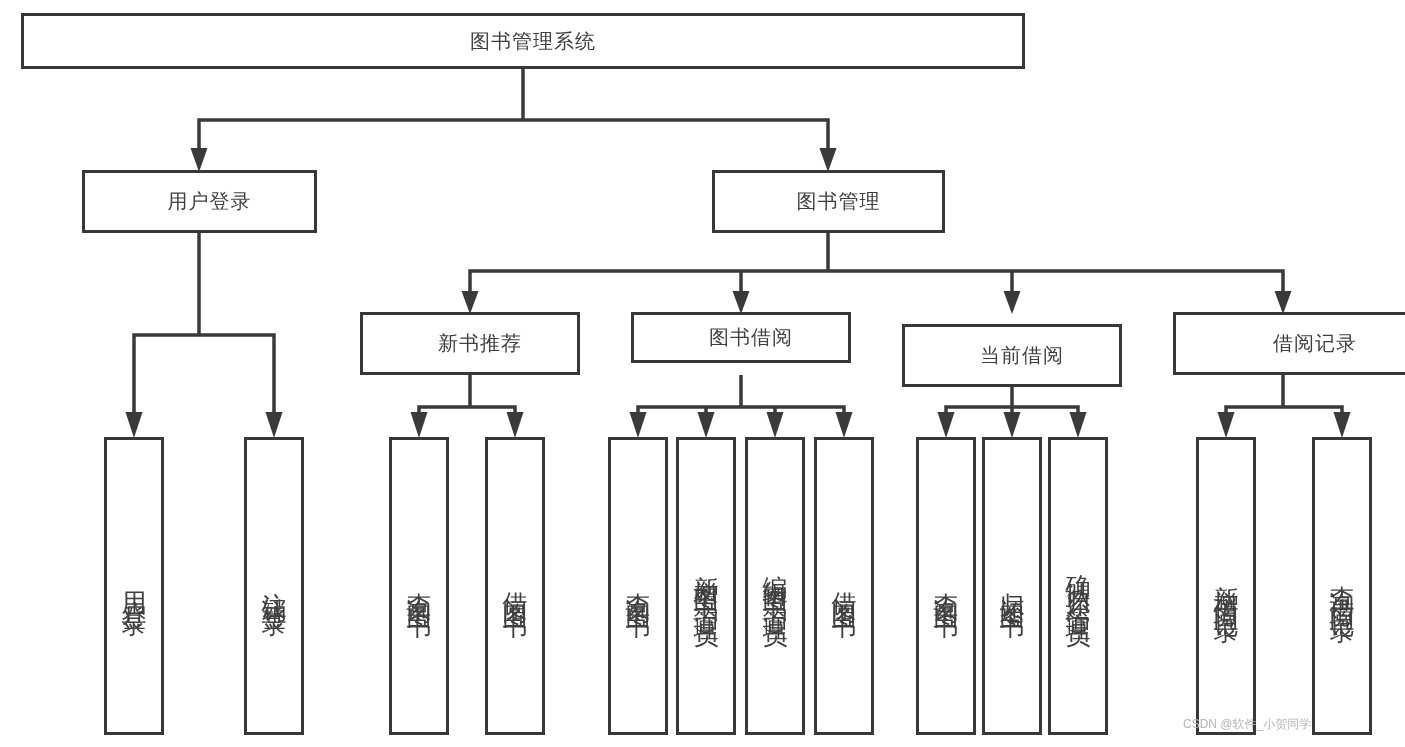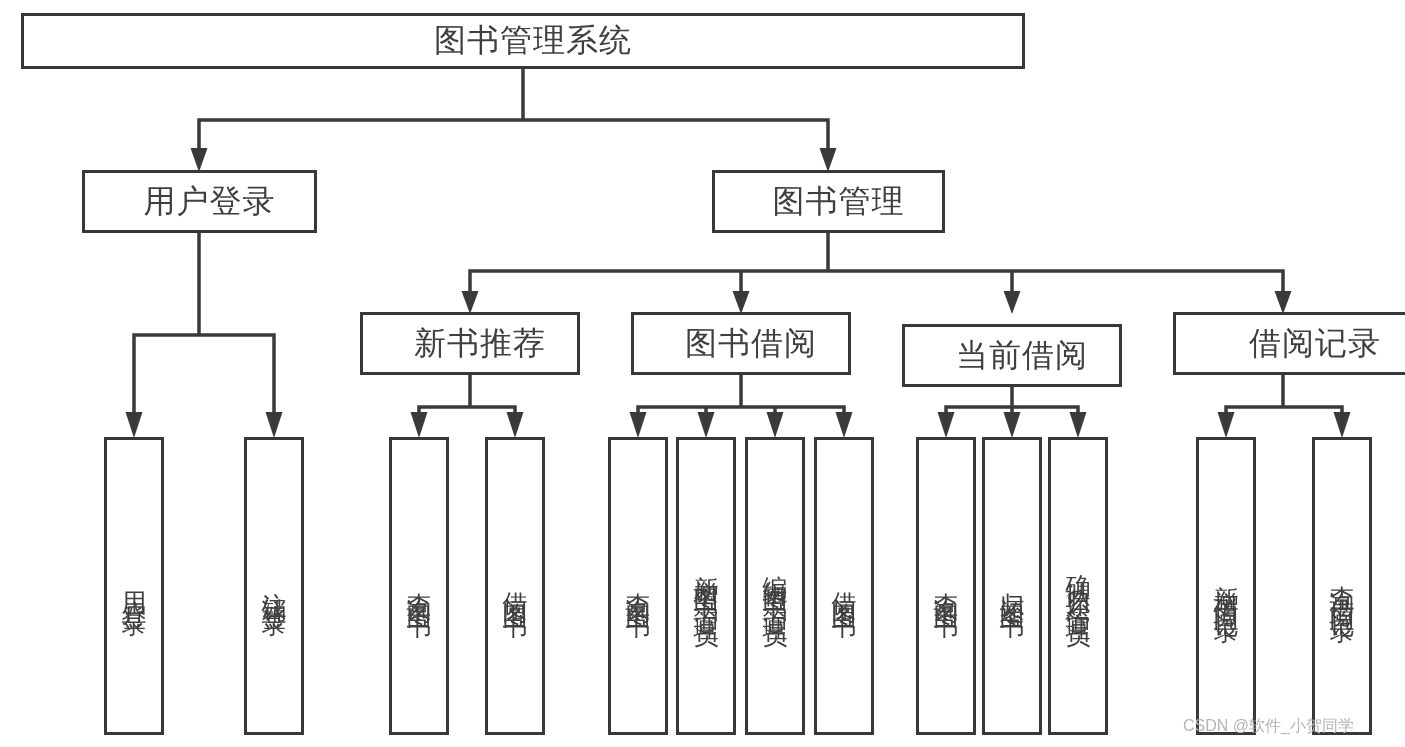--- a/index.html
+++ b/index.html
@@ -26,36 +26,36 @@
     box-sizing: border-box;
     background: #ffffff;
     border: 3px solid #383838;
     color: #3f3f3f;
     display: flex;
     align-items: center;
     justify-content: center;
     text-align: center;
   }
   .hbox {
-    font-size: 32px;
+    font-size: 20px;
     letter-spacing: 1px;
     white-space: nowrap;
     padding-left: 20px;
   }
   .vbox {
     font-size: 25px;
     writing-mode: vertical-rl;
     letter-spacing: 7px;
     line-height: 1;
   }
   .watermark {
     position: absolute;
     left: 1183px;
     top: 716px;
-    font-size: 16px;
+    font-size: 12px;
     color: #b4b4bc;
     white-space: nowrap;
     z-index: 5;
   }
 </style>
 </head>
 <body>
 
 <div class="stage">
 
@@ -117,21 +117,21 @@
       <polygon points="1333.5,412 1350.5,412 1342,438"></polygon>
     </g>
   </svg>
 
   <div class="node hbox" style="left:21px; top:13px; width:1004px; height:56px;">图书管理系统</div>
 
   <div class="node hbox" style="left:82px; top:170px; width:235px; height:63px;">用户登录</div>
   <div class="node hbox" style="left:360px; top:312px; width:220px; height:63px;">新书推荐</div>
 
   <div class="node hbox" style="left:712px; top:170px; width:233px; height:63px;">图书管理</div>
-  <div class="node hbox" style="left:631px; top:312px; width:220px; height:63px;">图书借阅</div>
+  <div class="node hbox" style="left:631px; top:312px; width:220px; height:51px;">图书借阅</div>
   <div class="node hbox" style="left:902px; top:312px; width:220px; height:63px;margin-top:12px;">当前借阅</div>
   <div class="node hbox" style="left:1173px; top:312px; width:264px; height:63px;">借阅记录</div>
 
   <div class="node vbox" style="left:104px; top:437px; width:60px; height:298px;">用户登录</div>
   <div class="node vbox" style="left:244px; top:437px; width:60px; height:298px;">注销登录</div>
 
   <div class="node vbox" style="left:389px; top:437px; width:60px; height:298px;">查询图书</div>
   <div class="node vbox" style="left:485px; top:437px; width:60px; height:298px;">借阅图书</div>
 
   <div class="node vbox" style="left:608px; top:437px; width:60px; height:298px;">查询图书</div>

